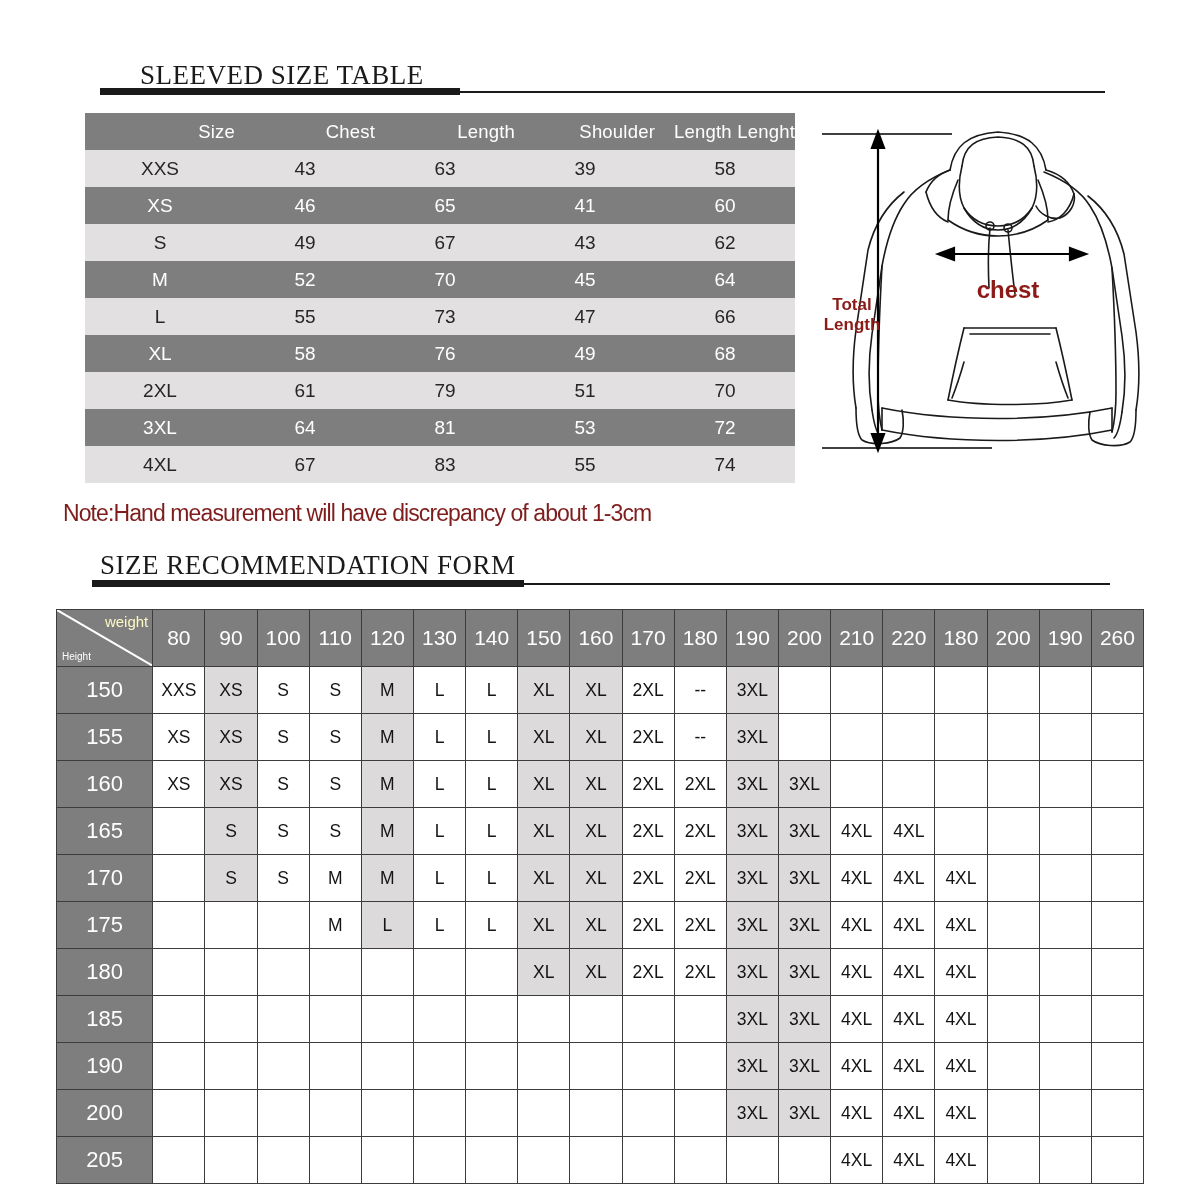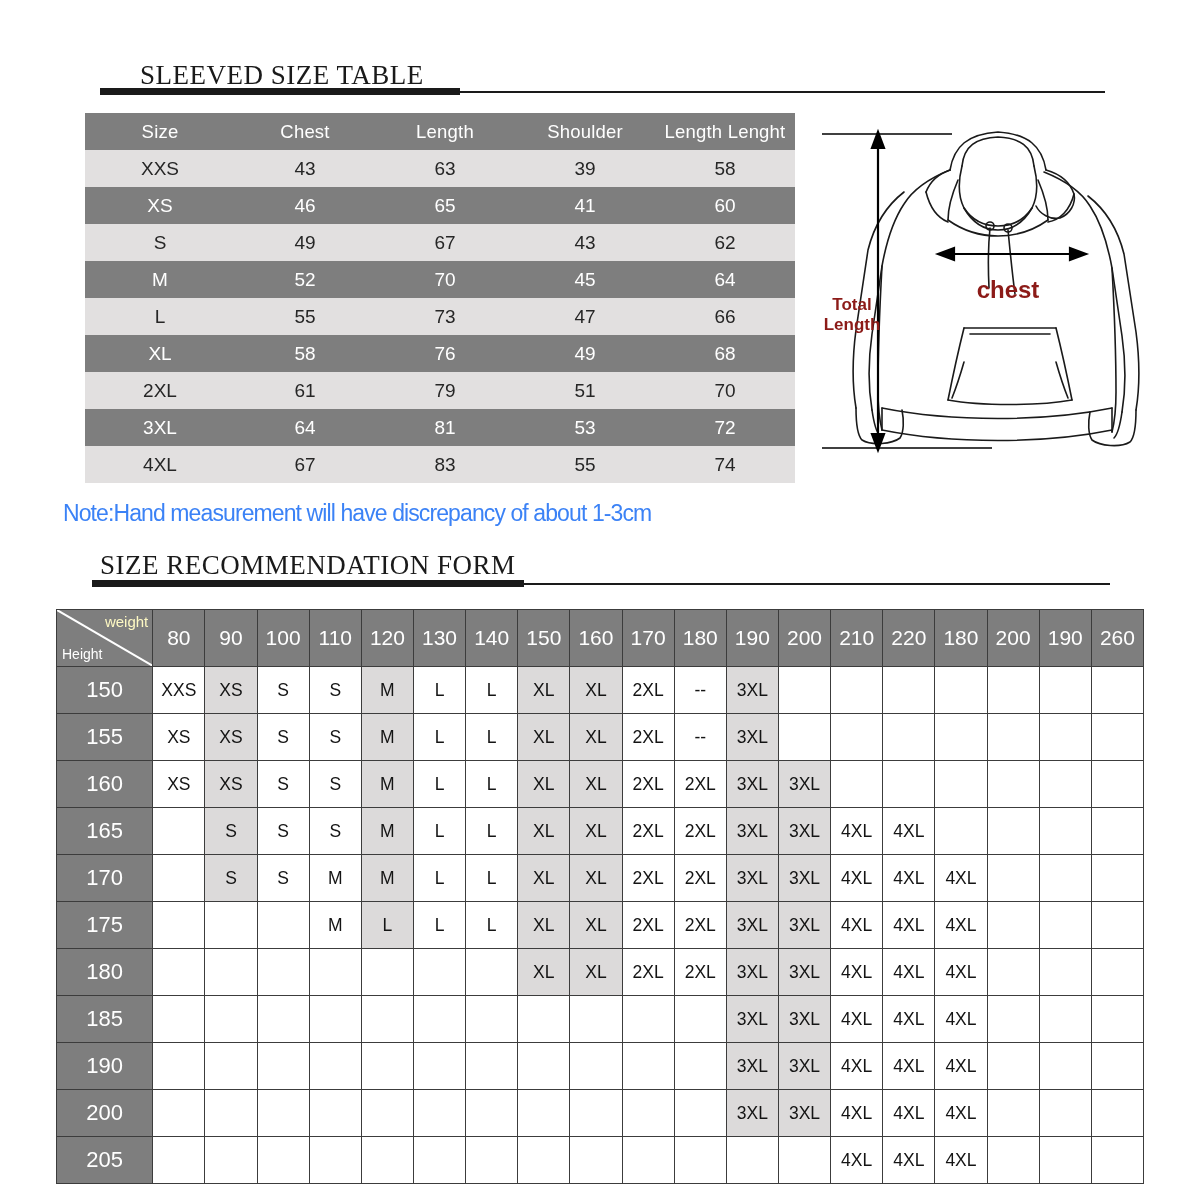--- a/index.html
+++ b/index.html
@@ -59,37 +59,38 @@
     font-size: 19px;
     font-weight: normal;
     border: 0;
     padding: 0;
   }
   #sleeved-size-table thead th {
     background: #7e7e7e;
     color: #ffffff;
     font-size: 18.5px;
     letter-spacing: 0.2px;
+    text-align: right;
   }
   #sleeved-size-table tbody tr.dark td {
     background: #7e7e7e;
     color: #ffffff;
   }
   #sleeved-size-table tbody tr.light td {
     background: #e2e0e0;
     color: #262626;
   }
 
   
   #measure-note {
     position: absolute;
     left: 63px;
     top: 500px;
     font-size: 23px;
-    color: #3b82f6;
+    color: #7f1d1d;
     letter-spacing: -0.9px;
     white-space: nowrap;
   }
 
   
   #hoodie-diagram {
     position: absolute;
     left: 812px;
     top: 122px;
     width: 376px;
@@ -131,21 +132,21 @@
     position: absolute;
     right: 4px;
     top: 3px;
     font-size: 15px;
     color: #fef9c3;
   }
   #size-recommendation-table td.corner .h-lab {
     position: absolute;
     left: 5px;
     bottom: 4px;
-    font-size: 14px;
+    font-size: 10px;
     color: #ffffff;
   }
   #size-recommendation-table td.colhead {
     background: #7e7e7e;
     color: #ffffff;
     font-size: 21px;
     height: 56px;
   }
   #size-recommendation-table td.rowhead {
     background: #7e7e7e;

